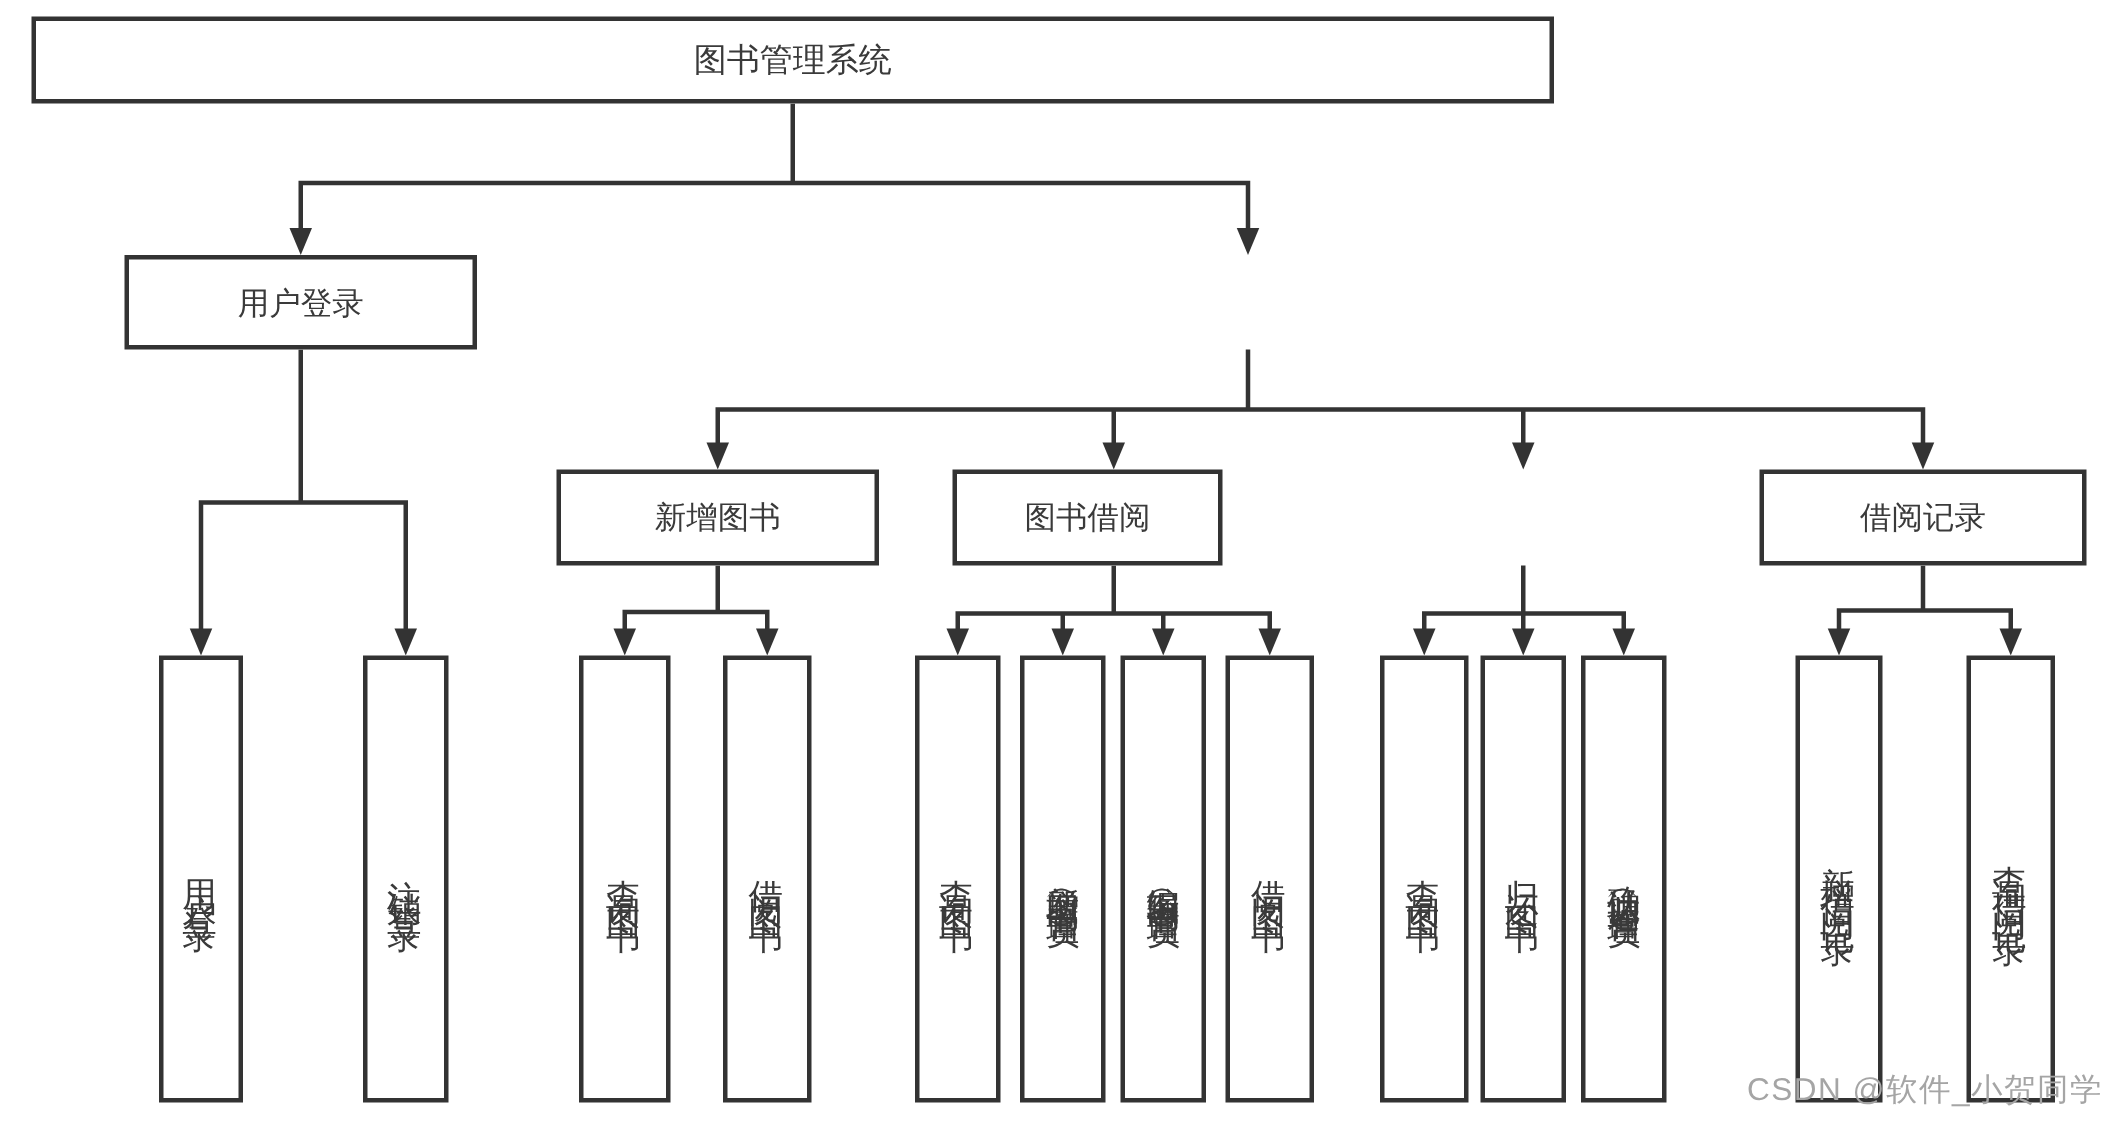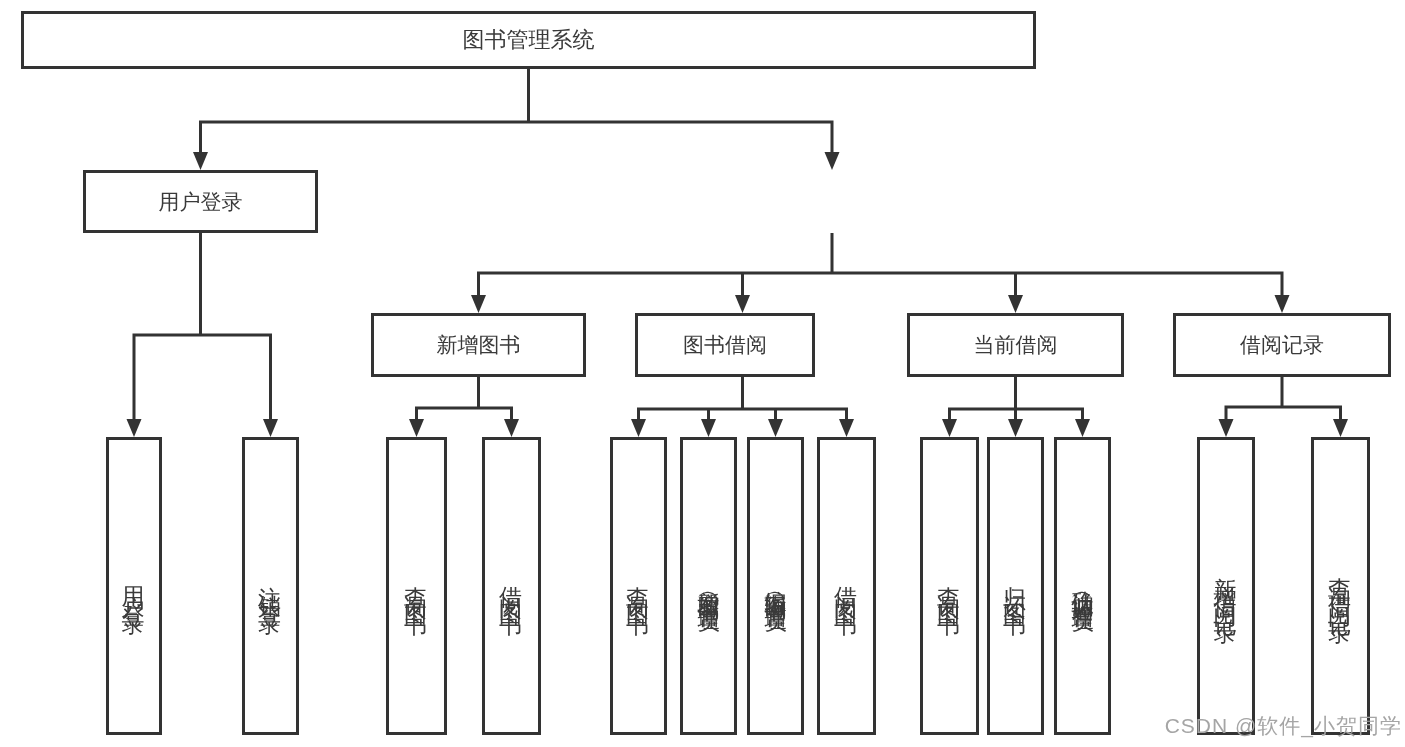--- a/index.html
+++ b/index.html
@@ -98,21 +98,20 @@
     <polygon class="arrowhead" points="1218.5,419 1233.5,419 1226,437"></polygon>
     <polygon class="arrowhead" points="1333,419 1348,419 1340.5,437"></polygon>
   </svg>
 
   <div class="node root" style="left:21px; top:11px; width:1015px; height:58px;">图书管理系统</div>
 
   <div class="node" style="left:83px; top:170px; width:235px; height:63px;">用户登录</div>
 
   <div class="node" style="left:371px; top:313px; width:215px; height:64px;">新增图书</div>
   <div class="node" style="left:635px; top:313px; width:180px; height:64px;">图书借阅</div>
-  <div class="node" style="left:907px; top:313px; width:217px; height:64px;">当前借阅</div>
   <div class="node" style="left:1173px; top:313px; width:218px; height:64px;">借阅记录</div>
 
   <div class="node v" style="left:106px; top:437px; width:56px; height:298px;">用户登录</div>
   <div class="node v" style="left:242px; top:437px; width:57px; height:298px;">注销登录</div>
 
   <div class="node v" style="left:386px; top:437px; width:61px; height:298px;">查询图书</div>
   <div class="node v" style="left:482px; top:437px; width:59px; height:298px;">借阅图书</div>
 
   <div class="node v" style="left:610px; top:437px; width:57px; height:298px;">查询图书</div>
   <div class="node v tight" style="left:680px; top:437px; width:57px; height:298px;">新增图书（管理员）</div>

